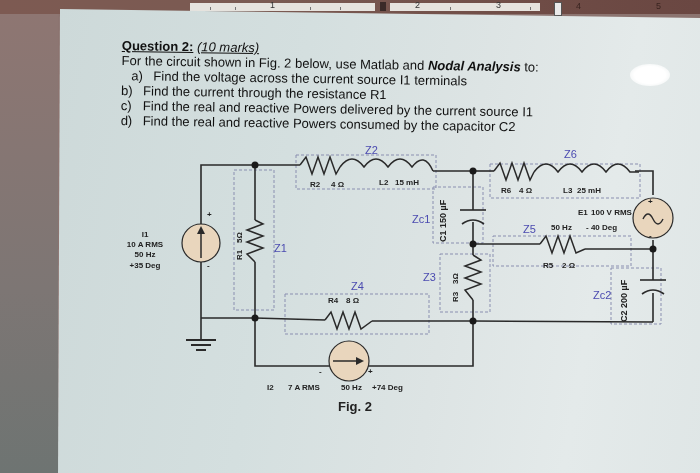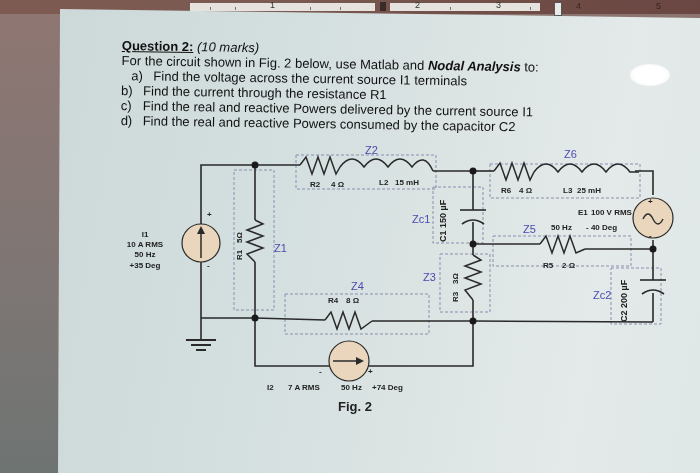--- a/index.html
+++ b/index.html
@@ -18,21 +18,21 @@
     .left-desk { position:absolute; left:0; top:14px; width:58px; height:459px;
       background:linear-gradient(180deg,#8e7672 0%,#7d7674 60%,#6e7472 100%); }
     .page { position:absolute; left:58px; top:9px; width:650px; height:470px;
       background:linear-gradient(100deg,#cdd9d9 0%,#d4dfdf 35%,#dde4e4 60%,#e4eaea 80%,#dfe6e6 100%);
       clip-path:polygon(2px 0, 100% 9px, 100% 100%, 0 100%); }
     .glare { position:absolute; left:630px; top:64px; width:40px; height:22px; border-radius:50%;
       background:radial-gradient(ellipse at center,#ffffff 55%,rgba(255,255,255,0.6) 75%,rgba(255,255,255,0) 100%); }
     .question { position:absolute; left:122px; top:38px; color:#111; transform:rotate(0.9deg); transform-origin:left top; }
     .q-title { font-size:13px; line-height:15px; }
     .q-title .u { text-decoration:underline; font-weight:bold; }
-    .q-title .m { font-style:italic; }
+    .q-title .m { font-style:italic;text-decoration:underline; }
     .q-intro { font-size:13px; line-height:15px; }
     .q-intro .b { font-weight:bold; font-style:italic; }
     .q-list { margin:0; padding:0; list-style:none; }
     .q-list li { font-size:13px; line-height:15px; padding-left:22px; position:relative; }
     .q-list li .ltr { position:absolute; left:0; }
     .q-list li:first-child { padding-left:32px; }
     .q-list li:first-child .ltr { left:10px; }
     svg#circuit { position:absolute; left:0; top:0; }
     .lbl { font-family:"Liberation Sans", sans-serif; font-size:8px; font-weight:bold; fill:#222; }
     .zlbl { font-family:"Liberation Sans", sans-serif; font-size:11px; fill:#4b4bb0; }

